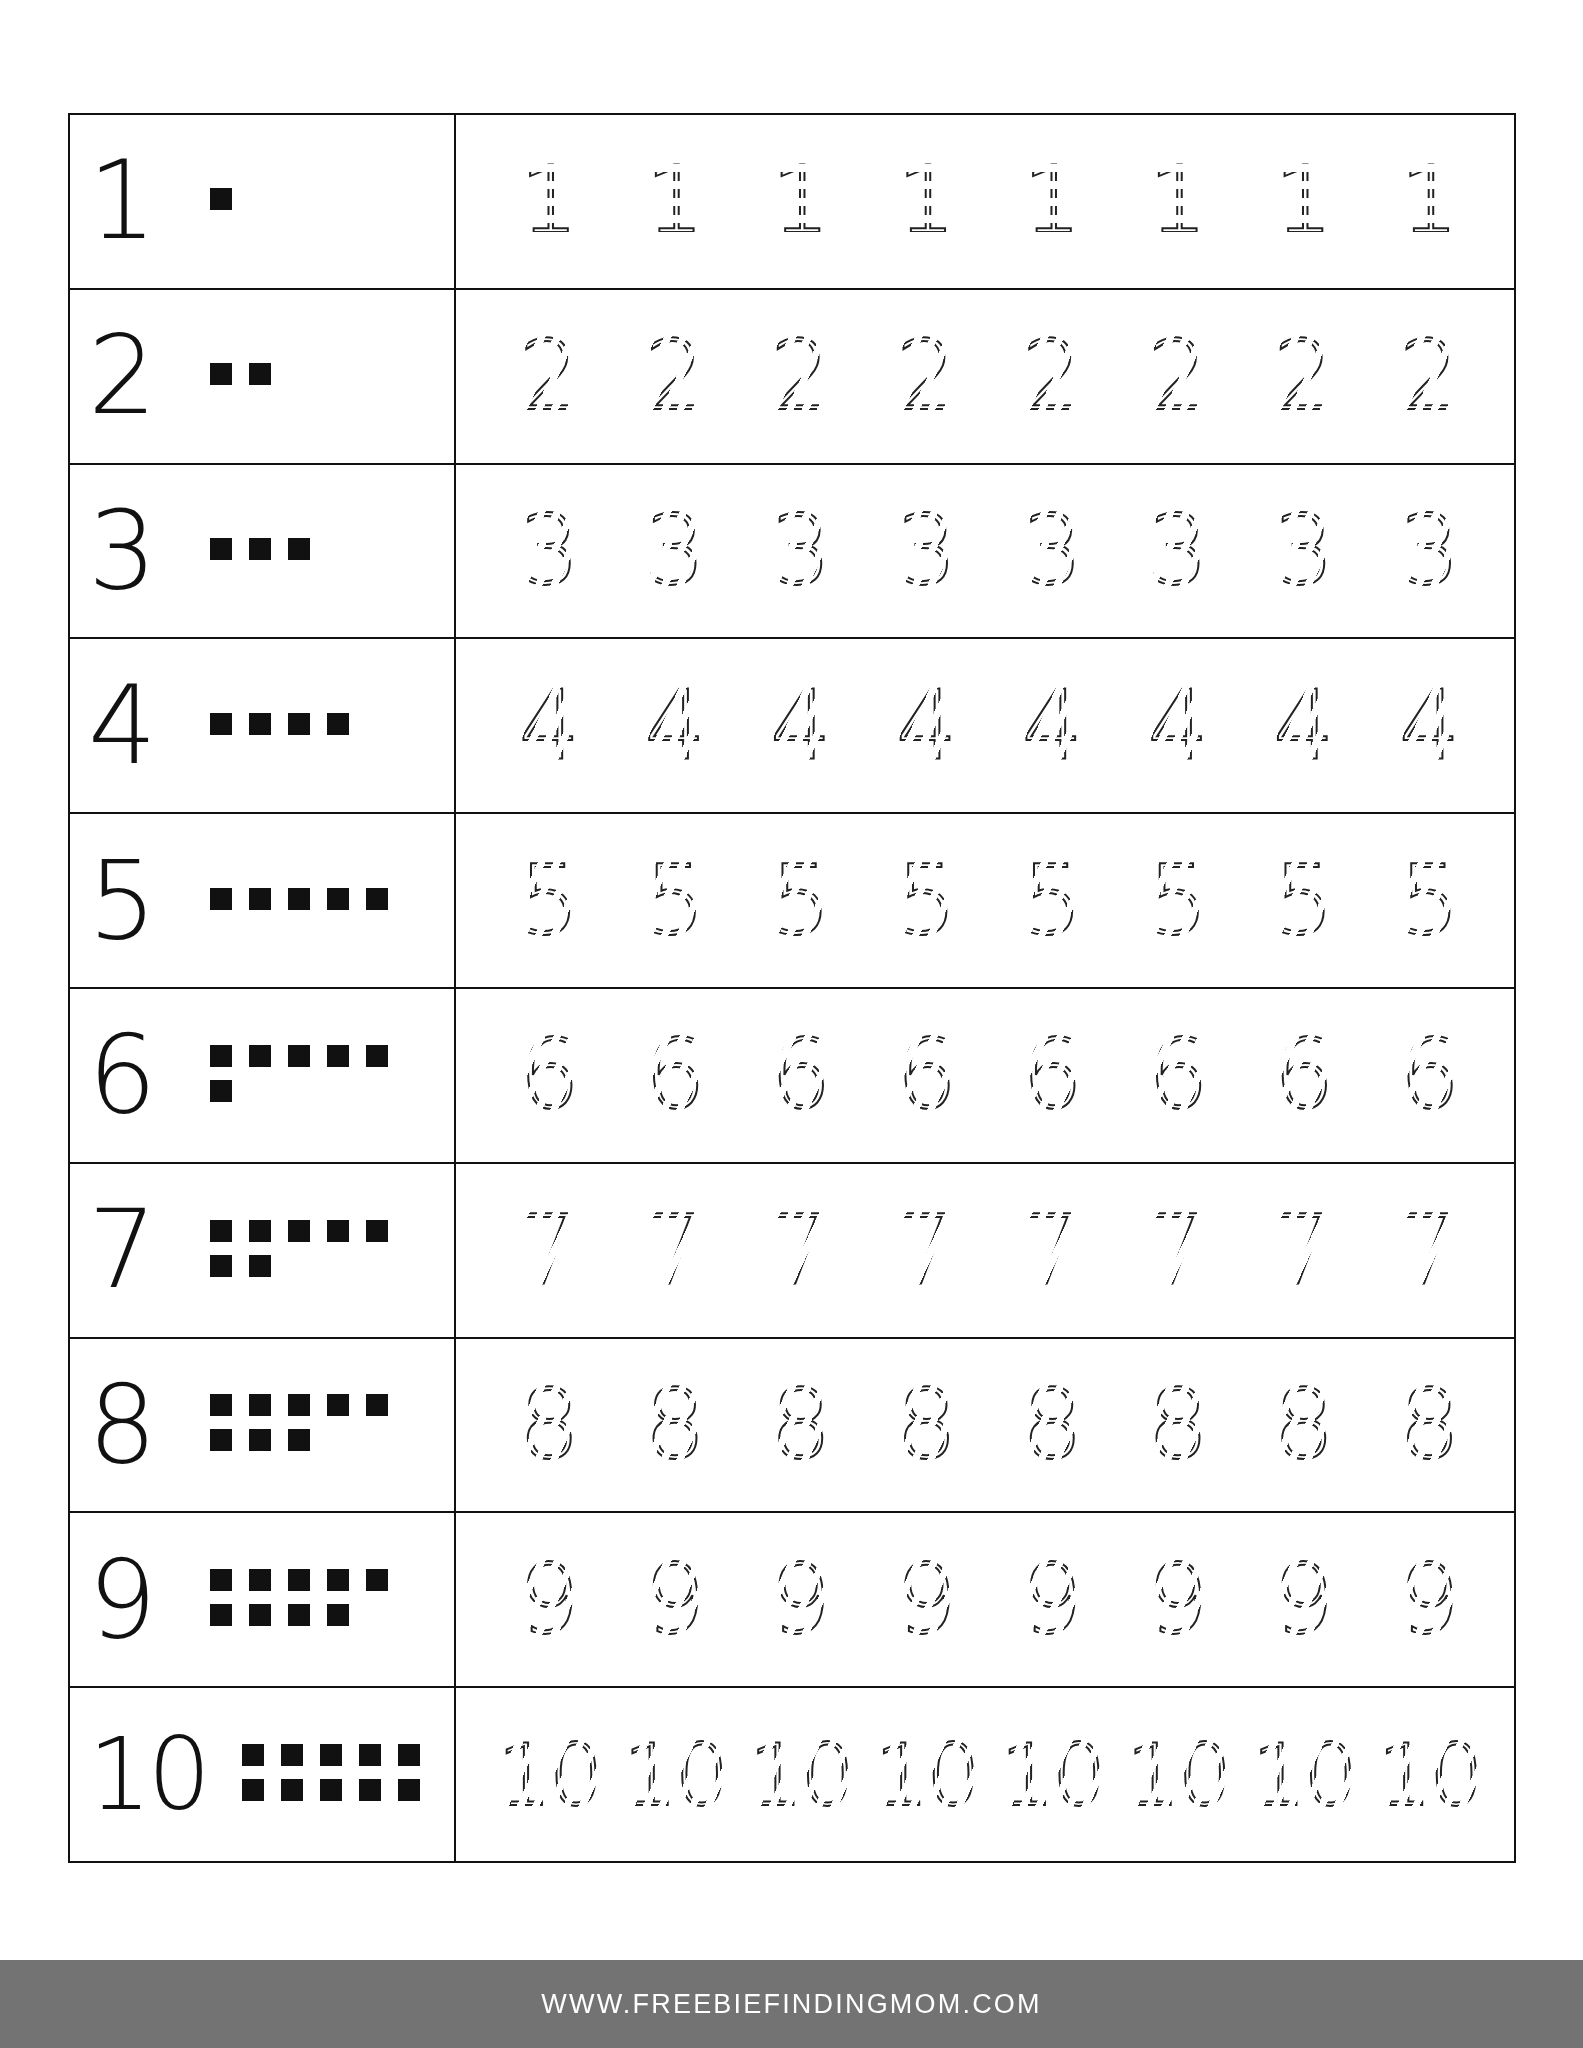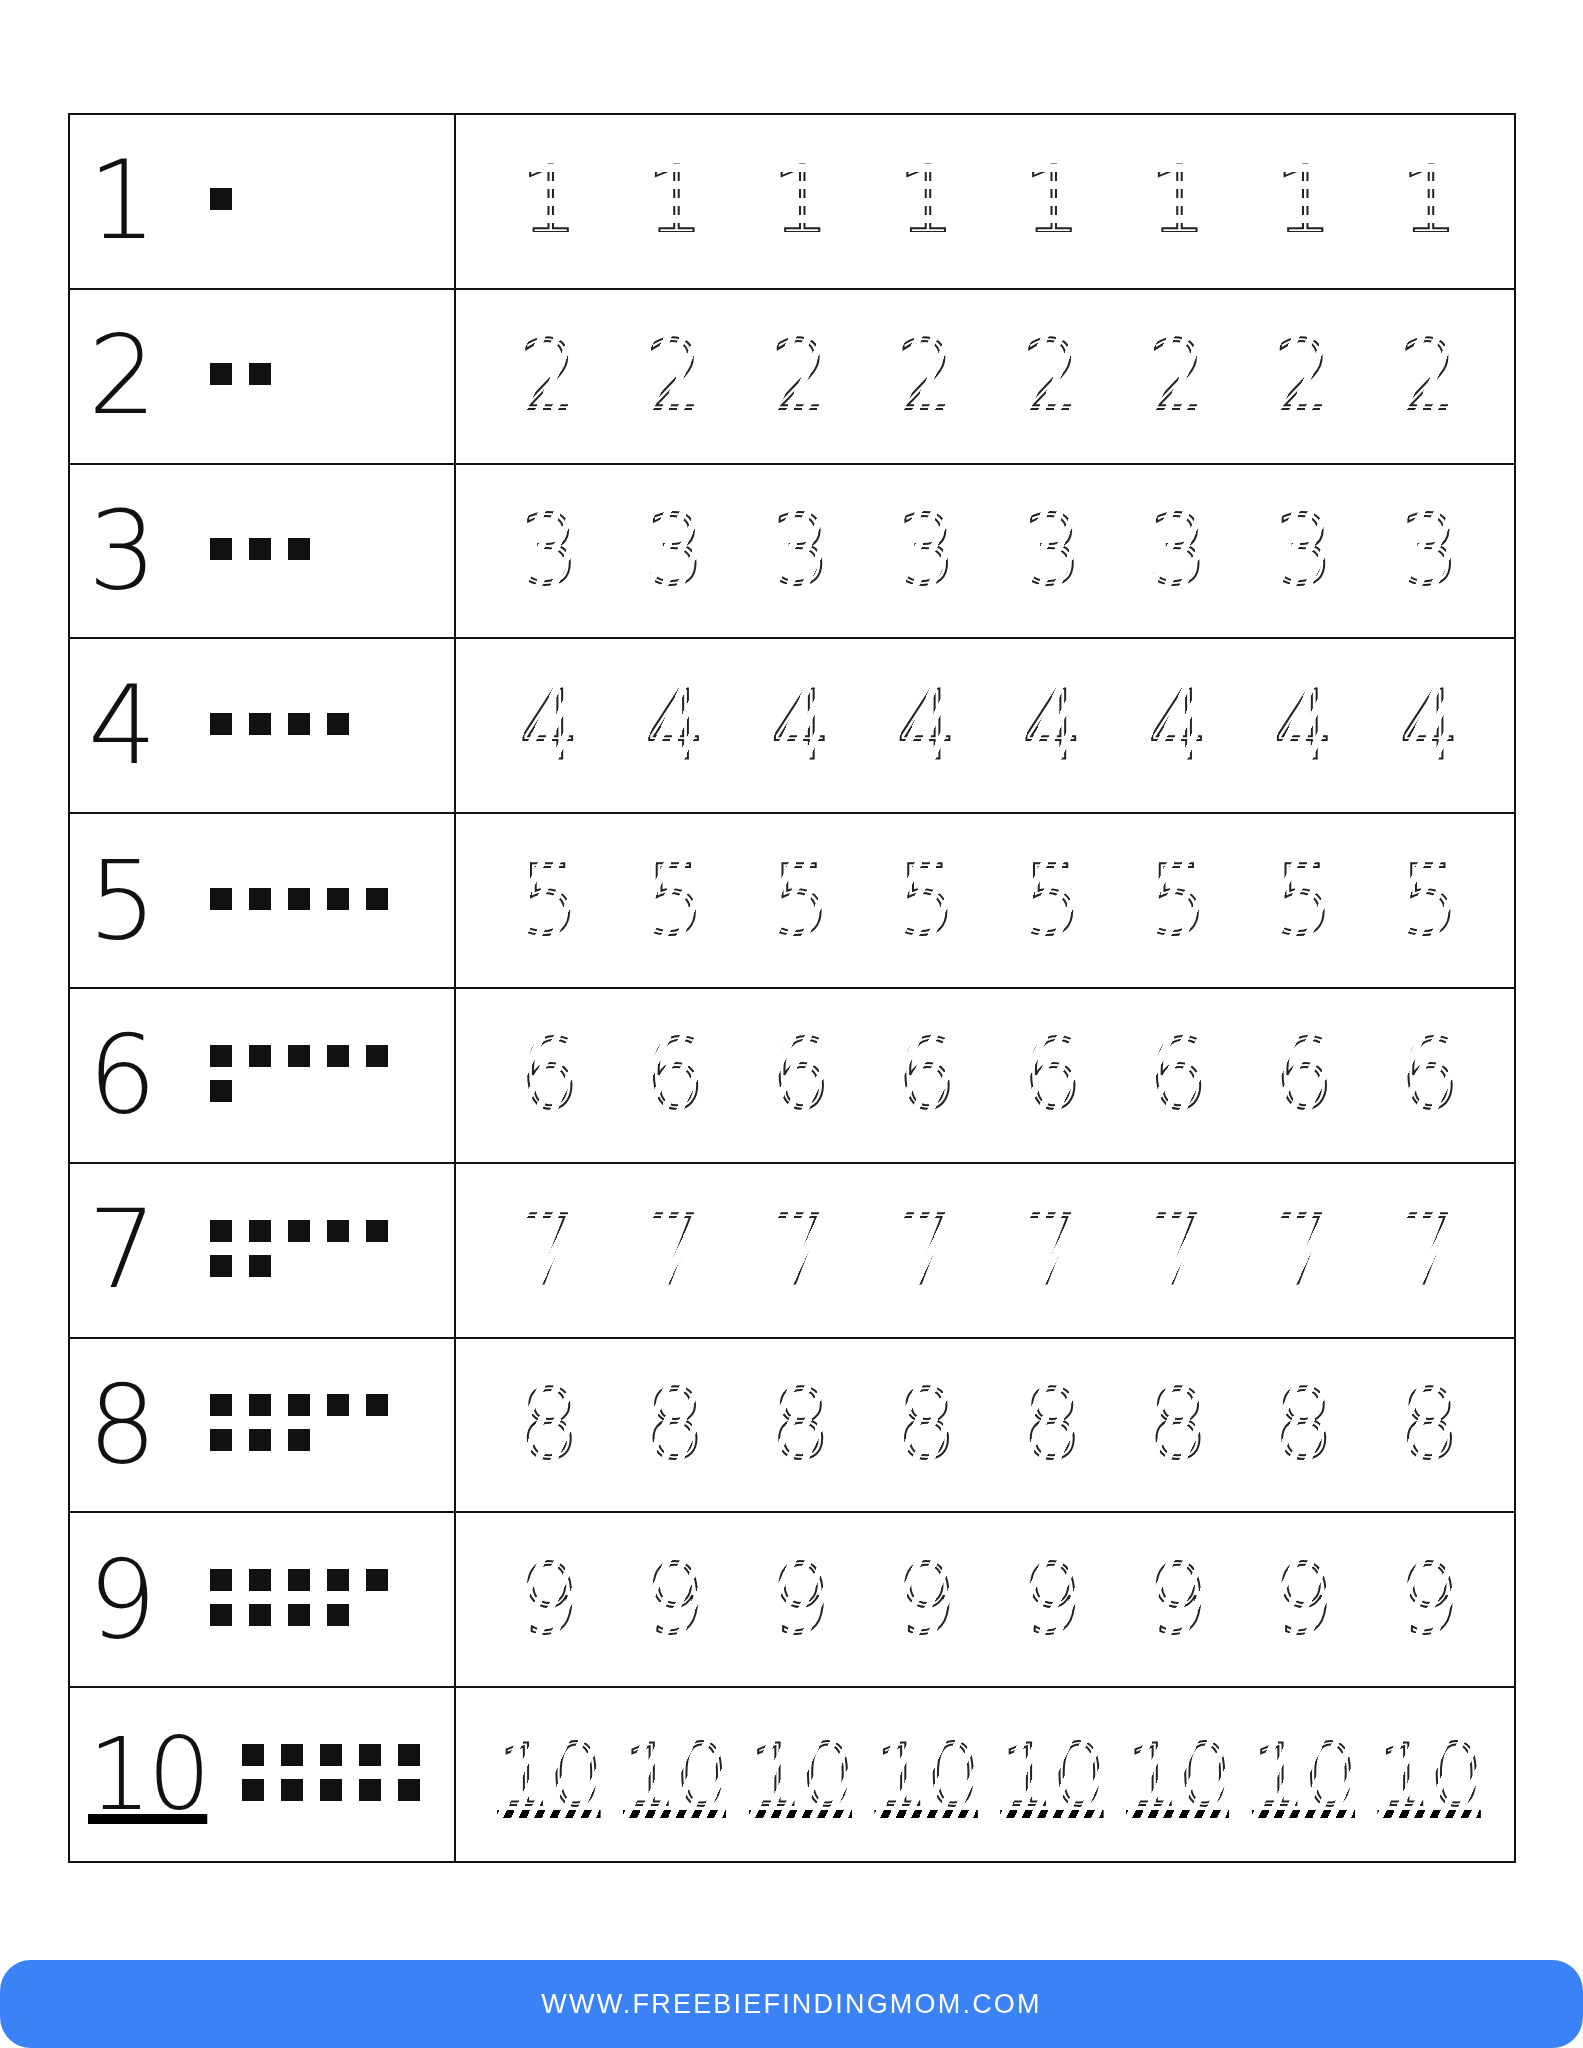--- a/index.html
+++ b/index.html
@@ -29,21 +29,20 @@
   }
 
   .row {
     display: flex;
     flex: 1 1 0;
     border-bottom: 2px solid #111;
     min-height: 0;
   }
   .row:last-child {
     border-bottom: none;
-    text-decoration: underline;
   }
 
   
   .key-cell {
     width: 386px;
     flex: 0 0 386px;
     border-right: 2px solid #111;
     display: flex;
     align-items: center;
     box-sizing: border-box;
@@ -123,25 +122,24 @@
     letter-spacing: -3px;
   }
 
   
   .footer {
     position: absolute;
     left: 0;
     bottom: 0;
     width: 1583px;
     height: 88px;
-    background: #3b82f6;
+    background: #737373;
     display: flex;
     align-items: center;
     justify-content: center;
-    border-radius: 31px;
   }
   .footer-text {
     font-family: "Liberation Sans", sans-serif;
     font-size: 27px;
     letter-spacing: 2.2px;
     color: #ffffff;
   }
 </style>
 </head>
 <body>

